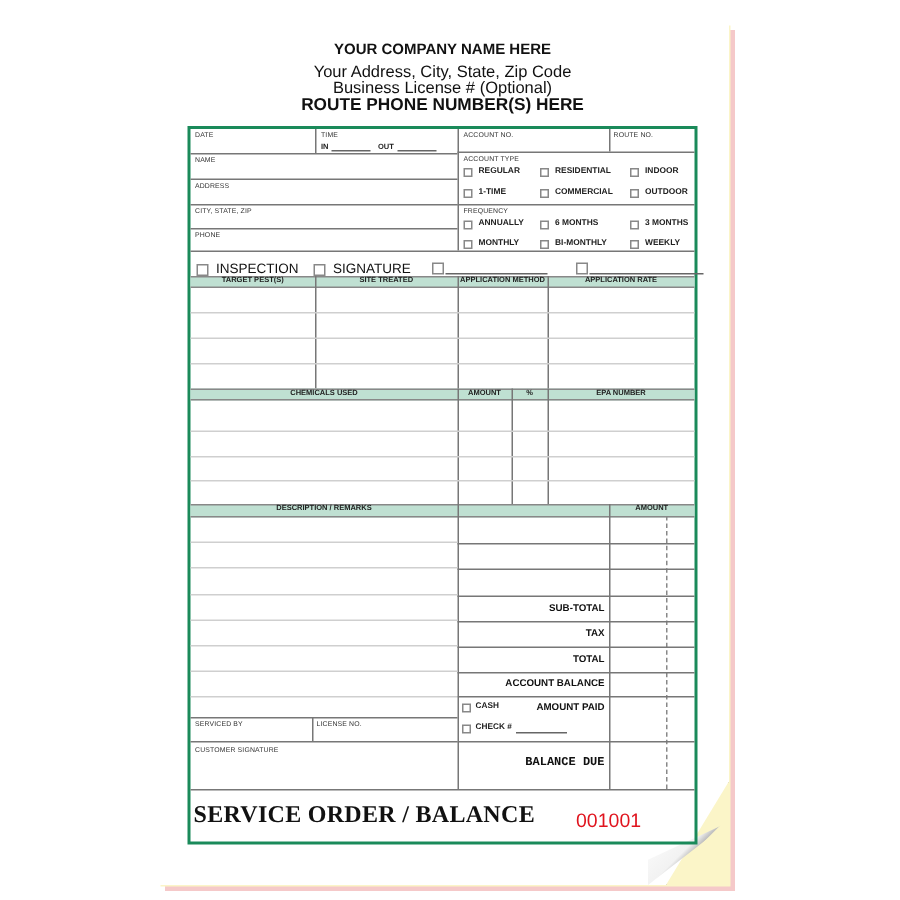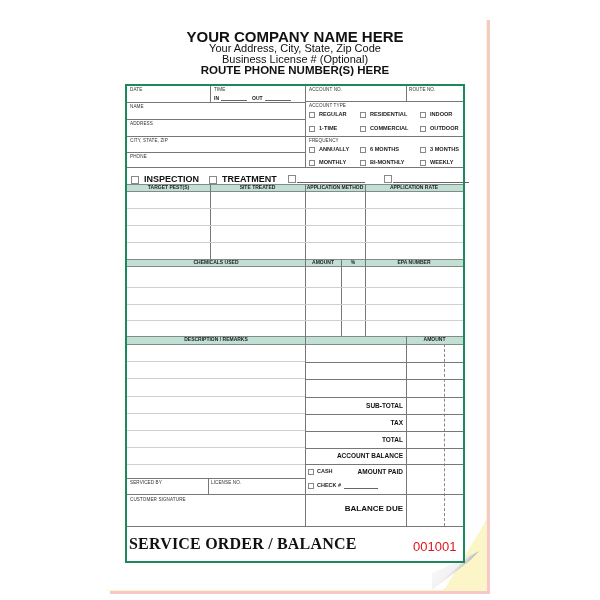--- a/index.html
+++ b/index.html
@@ -6,39 +6,39 @@
   body { width:600px; height:600px; background:#ffffff; position:relative; overflow:hidden; font-family:"Liberation Sans", sans-serif; color:#111; }
   .pink { position:absolute; left:110px; top:20px; width:380px; height:574px; background:#f5c9c9; }
   .yellow { position:absolute; left:107px; top:17px; width:380px; height:574px; background:#fbf5c8; }
   .page { position:absolute; left:104px; top:14px; width:382px; height:576px; background:#fff;
           box-shadow: 1px 2px 4px rgba(0,0,0,0.35), 0 0 1px rgba(0,0,0,0.2);
           clip-path: polygon(0 0, 100% 0, 100% 88%, 89% 100%, 0 100%); }
   .curl { position:absolute; left:432px; top:548px; width:54px; height:42px;
           background: linear-gradient(135deg, #ffffff 0%, #f2f2f2 45%, #bfbfbf 52%, rgba(0,0,0,0) 53%);
           clip-path: polygon(0 100%, 100% 0, 0 60%); }
   .hdr { position:absolute; left:104px; width:382px; text-align:center; line-height:1; }
-  .h1 { top:29px; font-size:15px; font-weight:bold; }
+  .h1 { top:29px; font-size:10px; font-weight:bold; }
   .h2 { top:43px; font-size:11px; }
   .h3 { top:54px; font-size:11px; }
   .h4 { top:65px; font-size:11.5px; font-weight:bold; }
 
   .frame { position:absolute; left:125px; top:84px; width:340px; height:479px; border:2px solid #1a8a5a; box-sizing:border-box; }
   .ln { position:absolute; background:#777; }
   .lt { position:absolute; background:#cfcfcf; }
   .lbl { position:absolute; font-size:4.6px; color:#333; letter-spacing:0.1px; white-space:nowrap; line-height:1; }
   .band { position:absolute; background:#bfe0d2; border-top:1px solid #888; border-bottom:1px solid #888; }
   .bt { position:absolute; font-size:5px; font-weight:bold; color:#222; text-align:center; line-height:7px; white-space:nowrap; }
   .opt { position:absolute; font-size:5.6px; font-weight:bold; color:#222; white-space:nowrap; line-height:1; display:flex; align-items:center; gap:4px; }
   .cb { display:inline-block; width:6px; height:6px; border:1px solid #888; box-sizing:border-box; background:#fff; }
-  .big { position:absolute; font-size:9px; font-weight:bold; white-space:nowrap; display:flex; align-items:flex-end; gap:5px; line-height:1; }
+  .big { position:absolute; font-size:9px; font-weight:normal; white-space:nowrap; display:flex; align-items:flex-end; gap:5px; line-height:1; }
   .big .cb { width:8px; height:8px; }
   .tot { position:absolute; font-size:6.5px; font-weight:bold; text-align:right; white-space:nowrap; line-height:1; }
   .dash { position:absolute; border-left:1px dashed #888; width:0; }
   .title { position:absolute; left:129px; top:535px; font-family:"Liberation Serif", serif; font-size:16px; font-weight:bold; white-space:nowrap; letter-spacing:0.2px; }
-  .num { position:absolute; left:384px; top:539px; font-size:13px; color:#e0141e; white-space:nowrap;margin-left:29px; }
+  .num { position:absolute; left:384px; top:539px; font-size:13px; color:#e0141e; white-space:nowrap; }
   .uline { display:inline-block; border-bottom:1px solid #666; height:5px; }
 </style>
 </head>
 <body>
 
 <div class="pink"></div>
 <div class="yellow"></div>
 <div class="page"></div>
 <div class="curl"></div>
 
@@ -128,21 +128,21 @@
     <span class="cb"></span>
     <span>WEEKLY</span>
   </div>
 
 <div class="big" style="left:131px;top:175px;">
     <span class="cb"></span>
     <span>INSPECTION</span>
   </div>
 <div class="big" style="left:209px;top:175px;">
     <span class="cb"></span>
-    <span>TREATMENT</span>
+    <span>SIGNATURE</span>
   </div>
 <div class="big" style="left:288px;top:175px;gap:1px;">
     <span class="cb"></span>
     <span class="uline" style="width:68px;height:7px;"></span>
   </div>
 <div class="big" style="left:384px;top:175px;gap:1px;">
     <span class="cb"></span>
     <span class="uline" style="width:76px;height:7px;"></span>
   </div>
 
@@ -202,21 +202,21 @@
 <div class="opt" style="left:308px;top:469px;font-size:5.5px;gap:3px;">
     <span class="cb"></span>
     <span>CASH</span>
   </div>
 <div class="tot" style="left:340px;top:469px;width:63px;">AMOUNT PAID</div>
 <div class="opt" style="left:308px;top:483px;font-size:5.5px;gap:3px;">
     <span class="cb"></span>
     <span>CHECK #</span>
     <span class="uline" style="width:34px;"></span>
   </div>
-<div class="tot" style="left:305px;top:505px;width:98px;font-size:8px;">BALANCE DUE</div>
+<div class="tot" style="left:305px;top:505px;width:98px;font-size:8px;font-family:Liberation Mono, monospace;">BALANCE DUE</div>
 
 <div class="ln" style="left:127px;top:478px;width:178px;height:1px;"></div>
 <div class="ln" style="left:127px;top:494px;width:178px;height:1px;"></div>
 <div class="ln" style="left:208px;top:478px;width:1px;height:16px;"></div>
 <div class="lbl" style="left:130px;top:481px;">SERVICED BY</div>
 <div class="lbl" style="left:211px;top:481px;">LICENSE NO.</div>
 <div class="lbl" style="left:130px;top:498px;">CUSTOMER SIGNATURE</div>
 
 <div class="title">SERVICE  ORDER / BALANCE</div>
 <div class="num">001001</div>

